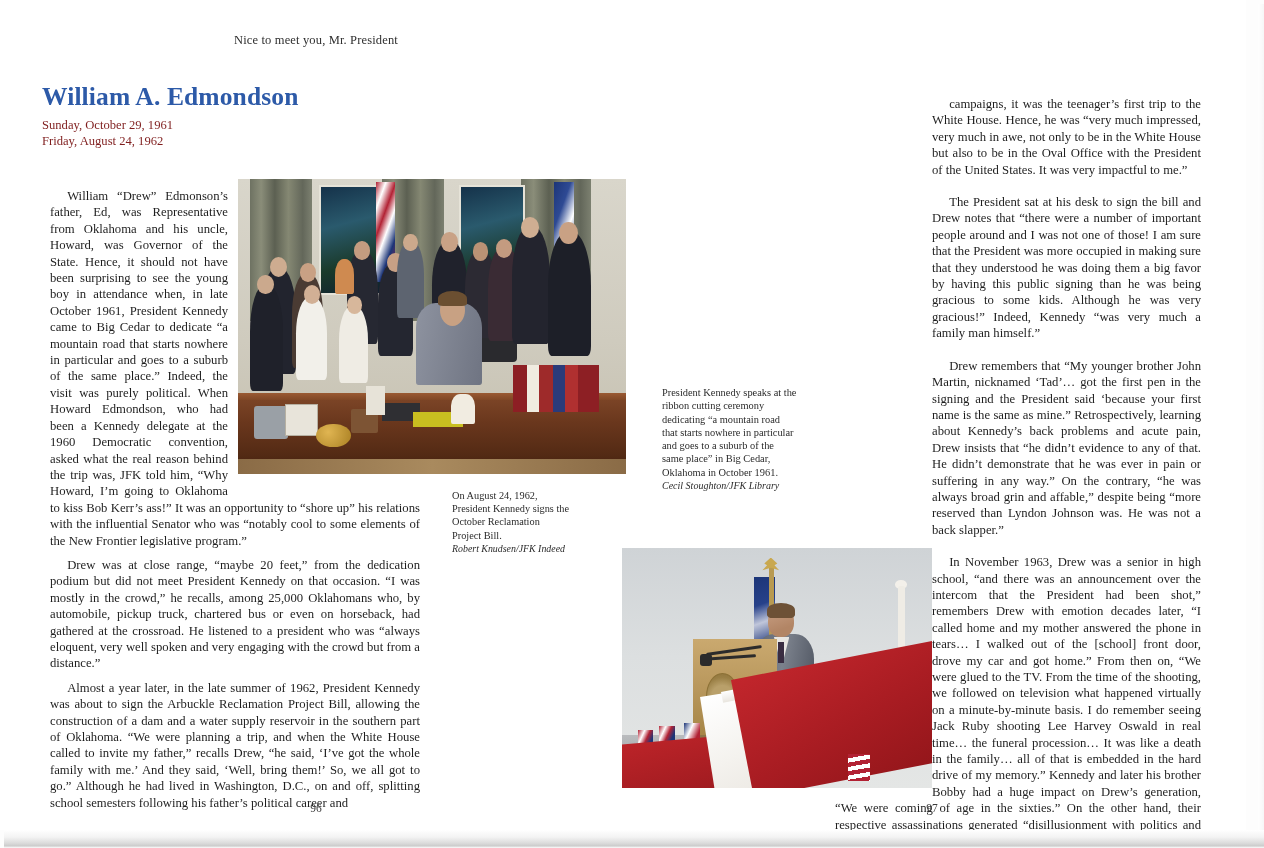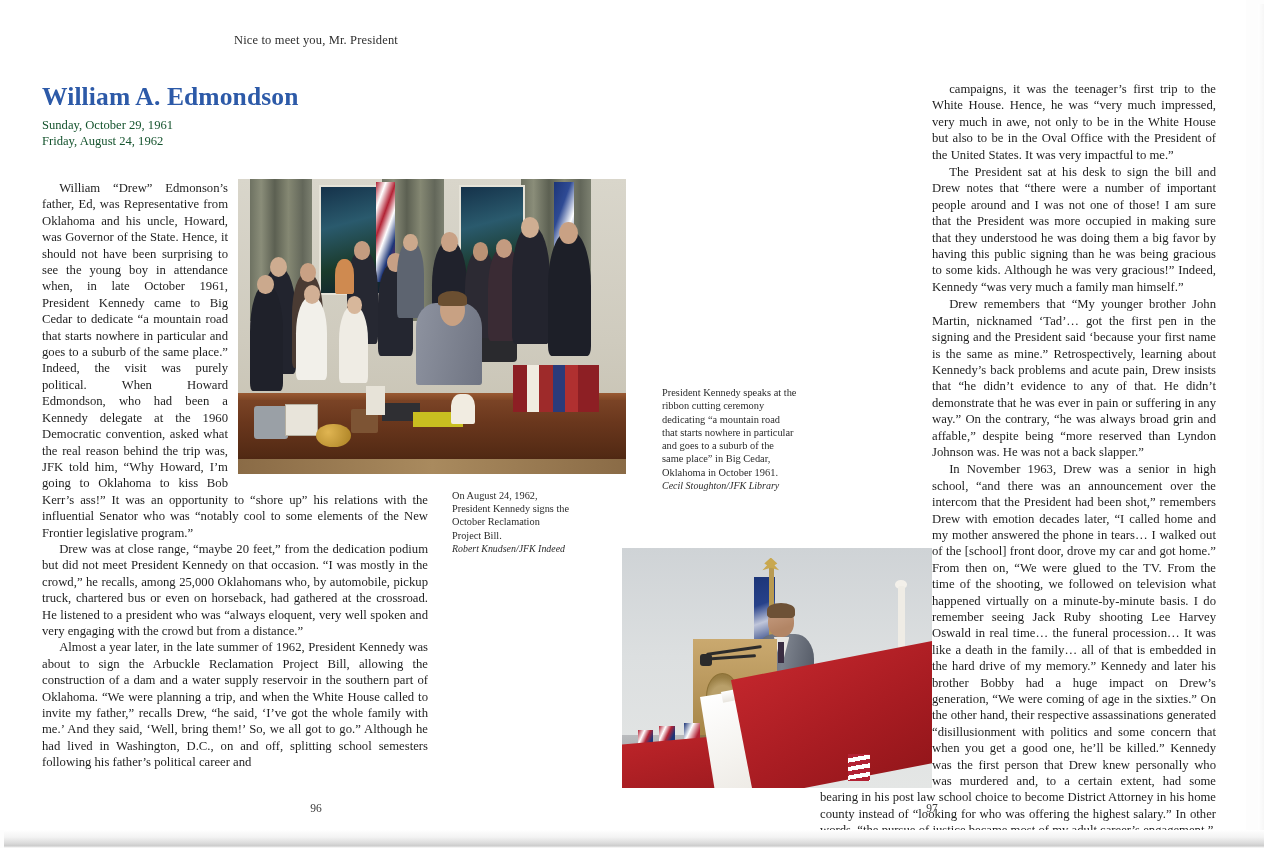--- a/index.html
+++ b/index.html
@@ -39,30 +39,30 @@
   .folio-r{left:632px;width:600px;}
 
   h1.title{
     position:absolute;left:42px;top:82px;margin:0;
     font-family:"Liberation Serif","DejaVu Serif",serif;
     font-size:25.5px;font-weight:700;color:#2d5aa8;
     letter-spacing:.005em;
   }
   .dates{
     position:absolute;left:42px;top:117px;
-    font-size:12.6px;line-height:16.2px;color:#14532d;
+    font-size:12.6px;line-height:16.2px;color:#7f1d1d;
   }
 
   
   .lcol{
     position:absolute;left:42px;top:180px;width:386px;
     font-size:12.7px;line-height:16.4px;text-align:justify;
     text-justify:inter-word;hyphens:none;color:#1e1e1e;
   }
-  .lcol p{margin:0;text-indent:1.35em;}
+  .lcol p{margin:8px;text-indent:1.35em;}
   .lcol p.noind{text-indent:0;}
   .float-photo1{
     float:right;width:188px;height:297px;margin:2px 0 6px 12px;
     shape-outside:margin-box;
   }
   .cap-left{
     position:absolute;left:452px;top:489px;width:118px;
     font-size:10.3px;line-height:13.2px;color:#2b2b2b;text-align:left;
   }
   .cap-left .credit{font-style:italic;font-size:9.9px;}
@@ -72,21 +72,21 @@
     position:absolute;left:662px;top:386px;width:135px;
     font-size:10.4px;line-height:13.3px;color:#2b2b2b;
   }
   .cap-mid .credit{font-style:italic;font-size:10px;}
 
   
   .rcol{
     position:absolute;left:819px;top:80px;width:398px;
     font-size:12.7px;line-height:16.4px;text-align:justify;color:#1e1e1e;
   }
-  .rcol p{margin:1px;text-indent:1.35em;}
+  .rcol p{margin:16px;text-indent:1.35em;}
 
   
   .photo{position:absolute;overflow:hidden;background:#4a4a4a;}
   #photo1{left:238px;top:179px;width:388px;height:295px;}
   #photo2{left:622px;top:548px;width:310px;height:240px;}
 
   
   .ov-wall{position:absolute;inset:0;background:linear-gradient(to bottom,#d9d6cb 0%,#cfcbbe 55%,#c4bfae 100%);}
   .ov-win{position:absolute;top:2%;width:16%;height:36%;background:linear-gradient(165deg,#15324a 0%,#2a5a6d 35%,#1a3a2a 70%,#102030 100%);border:2px solid #e6e3d8;}
   .ov-win.w1{left:21%;}

